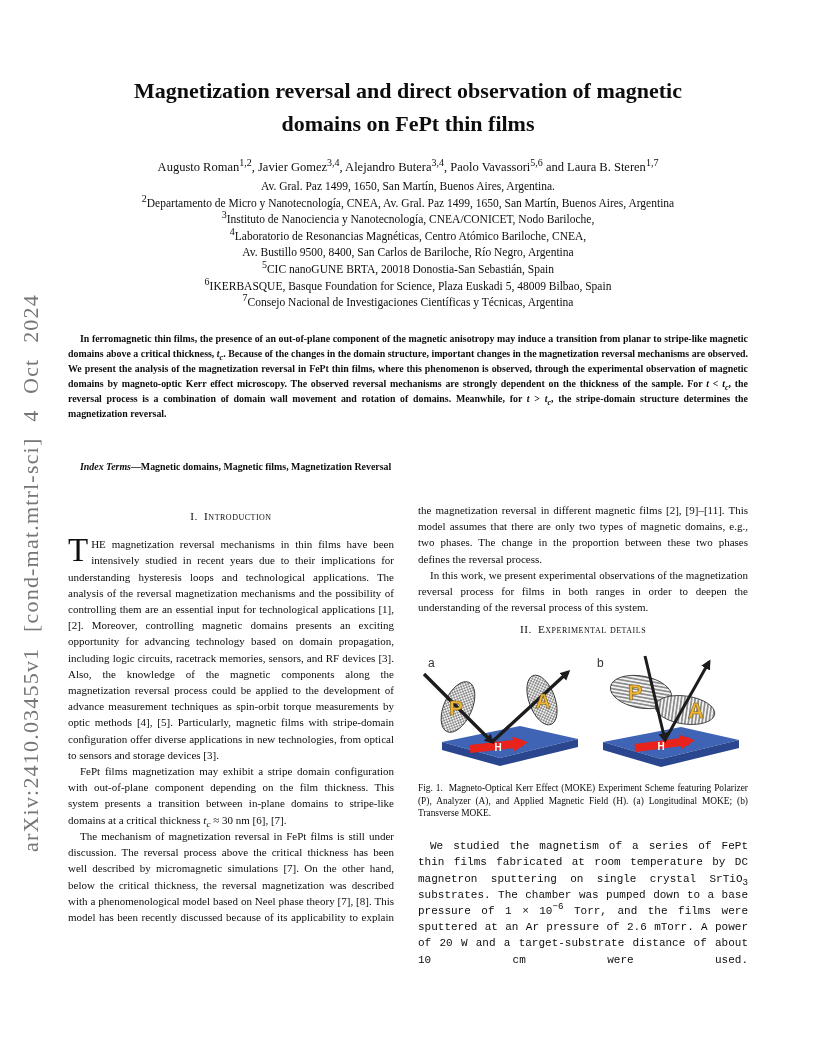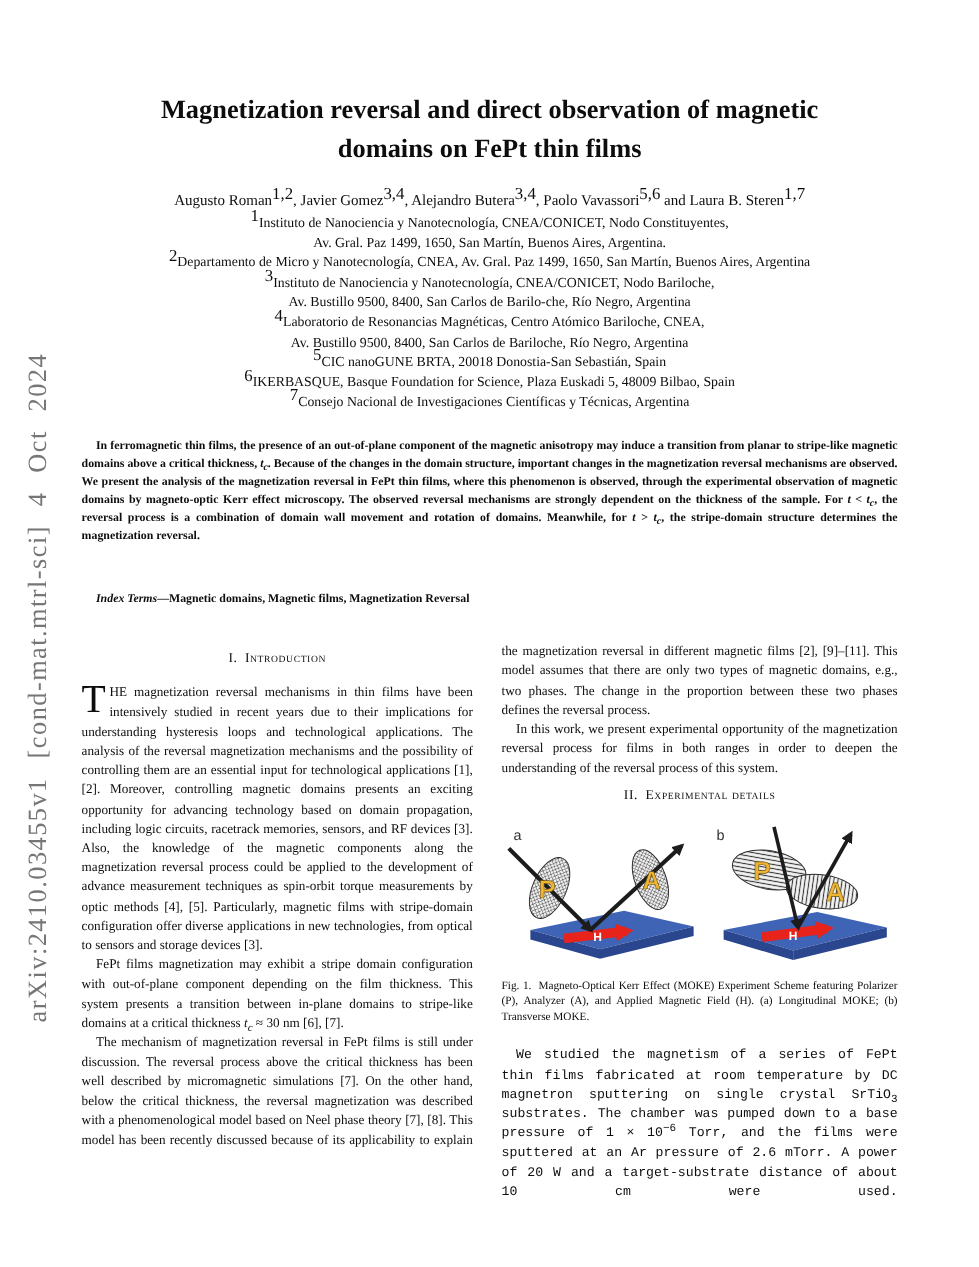--- a/index.html
+++ b/index.html
@@ -15,21 +15,21 @@
     white-space:nowrap; font-size:22px; color:#767676;
     letter-spacing:1.2px; word-spacing:9px;
     font-family:"Liberation Serif", serif;
   }
   .content { position:absolute; left:68px; top:0; width:680px; }
   .title {
     margin-top:74px; text-align:center; font-weight:bold;
     font-size:22px; line-height:1.5; padding:0 60px;
   }
   .authors { margin-top:20px; text-align:center; font-size:12.5px; }
-  .authors sup, .affil sup { font-size:14px; }
+  .authors sup, .affil sup { font-size:10px; }
   .affiliations { margin-top:3px; }
   .affil { text-align:center; font-size:11.5px; line-height:16.6px; }
   .abstract {
     margin-top:20px; font-weight:bold; font-size:9.9px; line-height:1.52;
     text-align:justify; text-indent:12px;
   }
   .index-terms {
     margin-top:40px; font-weight:bold; font-size:9.9px; text-indent:12px;
   }
   .columns { display:flex; gap:24px; margin-top:30px;justify-content:center; }
@@ -58,25 +58,23 @@
 
   <div class="arxiv-watermark">arXiv:2410.03455v1  [cond-mat.mtrl-sci]  4 Oct 2024</div>
 
   <div class="content">
 
     <h1 class="title">Magnetization reversal and direct observation of magnetic domains on FePt thin films</h1>
 
     <div class="authors">Augusto Roman<sup>1,2</sup>, Javier Gomez<sup>3,4</sup>, Alejandro Butera<sup>3,4</sup>, Paolo Vavassori<sup>5,6</sup> and Laura B. Steren<sup>1,7</sup></div>
 
     <div class="affiliations">
-      <div class="affil"><sup>1</sup>Instituto de Nanociencia y Nanotecnología, CNEA/CONICET, Nodo Constituyentes,</div>
       <div class="affil">Av. Gral. Paz 1499, 1650, San Martín, Buenos Aires, Argentina.</div>
       <div class="affil"><sup>2</sup>Departamento de Micro y Nanotecnología, CNEA, Av. Gral. Paz 1499, 1650, San Martín, Buenos Aires, Argentina</div>
       <div class="affil"><sup>3</sup>Instituto de Nanociencia y Nanotecnología, CNEA/CONICET, Nodo Bariloche,</div>
-      <div class="affil">Av. Bustillo 9500, 8400, San Carlos de Barilo-che, Río Negro, Argentina</div>
       <div class="affil"><sup>4</sup>Laboratorio de Resonancias Magnéticas, Centro Atómico Bariloche, CNEA,</div>
       <div class="affil">Av. Bustillo 9500, 8400, San Carlos de Bariloche, Río Negro, Argentina</div>
       <div class="affil"><sup>5</sup>CIC nanoGUNE BRTA, 20018 Donostia-San Sebastián, Spain</div>
       <div class="affil"><sup>6</sup>IKERBASQUE, Basque Foundation for Science, Plaza Euskadi 5, 48009 Bilbao, Spain</div>
       <div class="affil"><sup>7</sup>Consejo Nacional de Investigaciones Científicas y Técnicas, Argentina</div>
     </div>
 
     <p class="abstract">In ferromagnetic thin films, the presence of an out-of-plane component of the magnetic anisotropy may induce a transition from planar to stripe-like magnetic domains above a critical thickness, <i>t<sub>c</sub></i>. Because of the changes in the domain structure, important changes in the magnetization reversal mechanisms are observed. We present the analysis of the magnetization reversal in FePt thin films, where this phenomenon is observed, through the experimental observation of magnetic domains by magneto-optic Kerr effect microscopy. The observed reversal mechanisms are strongly dependent on the thickness of the sample. For <i>t</i> &lt; <i>t<sub>c</sub></i>, the reversal process is a combination of domain wall movement and rotation of domains. Meanwhile, for <i>t</i> &gt; <i>t<sub>c</sub></i>, the stripe-domain structure determines the magnetization reversal.</p>
 
     <p class="index-terms"><i>Index Terms</i>—Magnetic domains, Magnetic films, Magnetization Reversal</p>
@@ -85,21 +83,21 @@
 
       <div class="col">
         <h2 class="sec">I. Introduction</h2>
         <p><span class="dropcap">T</span>HE magnetization reversal mechanisms in thin films have been intensively studied in recent years due to their implications for understanding hysteresis loops and technological applications. The analysis of the reversal magnetization mechanisms and the possibility of controlling them are an essential input for technological applications [1], [2]. Moreover, controlling magnetic domains presents an exciting opportunity for advancing technology based on domain propagation, including logic circuits, racetrack memories, sensors, and RF devices [3]. Also, the knowledge of the magnetic components along the magnetization reversal process could be applied to the development of advance measurement techniques as spin-orbit torque measurements by optic methods [4], [5]. Particularly, magnetic films with stripe-domain configuration offer diverse applications in new technologies, from optical to sensors and storage devices [3].</p>
         <p class="indent">FePt films magnetization may exhibit a stripe domain configuration with out-of-plane component depending on the film thickness. This system presents a transition between in-plane domains to stripe-like domains at a critical thickness <i>t<sub>c</sub></i> ≈ 30 nm [6], [7].</p>
         <p class="indent cont">The mechanism of magnetization reversal in FePt films is still under discussion. The reversal process above the critical thickness has been well described by micromagnetic simulations [7]. On the other hand, below the critical thickness, the reversal magnetization was described with a phenomenological model based on Neel phase theory [7], [8]. This model has been recently discussed because of its applicability to explain</p>
       </div>
 
       <div class="col">
         <p>the magnetization reversal in different magnetic films [2], [9]–[11]. This model assumes that there are only two types of magnetic domains, e.g., two phases. The change in the proportion between these two phases defines the reversal process.</p>
-        <p class="indent">In this work, we present experimental opportunity of the magnetization reversal process for films in both ranges in order to deepen the understanding of the reversal process of this system.</p>
+        <p class="indent">In this work, we present experimental observations of the magnetization reversal process for films in both ranges in order to deepen the understanding of the reversal process of this system.</p>
         <h2 class="sec" style="">II. Experimental details</h2>
 
         <figure class="moke">
           <svg width="330" height="122" viewBox="0 0 330 122">
             <defs>
               <pattern id="pxh" width="3.6" height="3.6" patternUnits="userSpaceOnUse">
                 <rect width="3.6" height="3.6" fill="#efefef"></rect>
                 <path d="M0,0 L3.6,3.6 M3.6,0 L0,3.6" stroke="#4a4a4a" stroke-width="0.55"></path>
               </pattern>
               <pattern id="ph" width="4" height="3.4" patternUnits="userSpaceOnUse">

